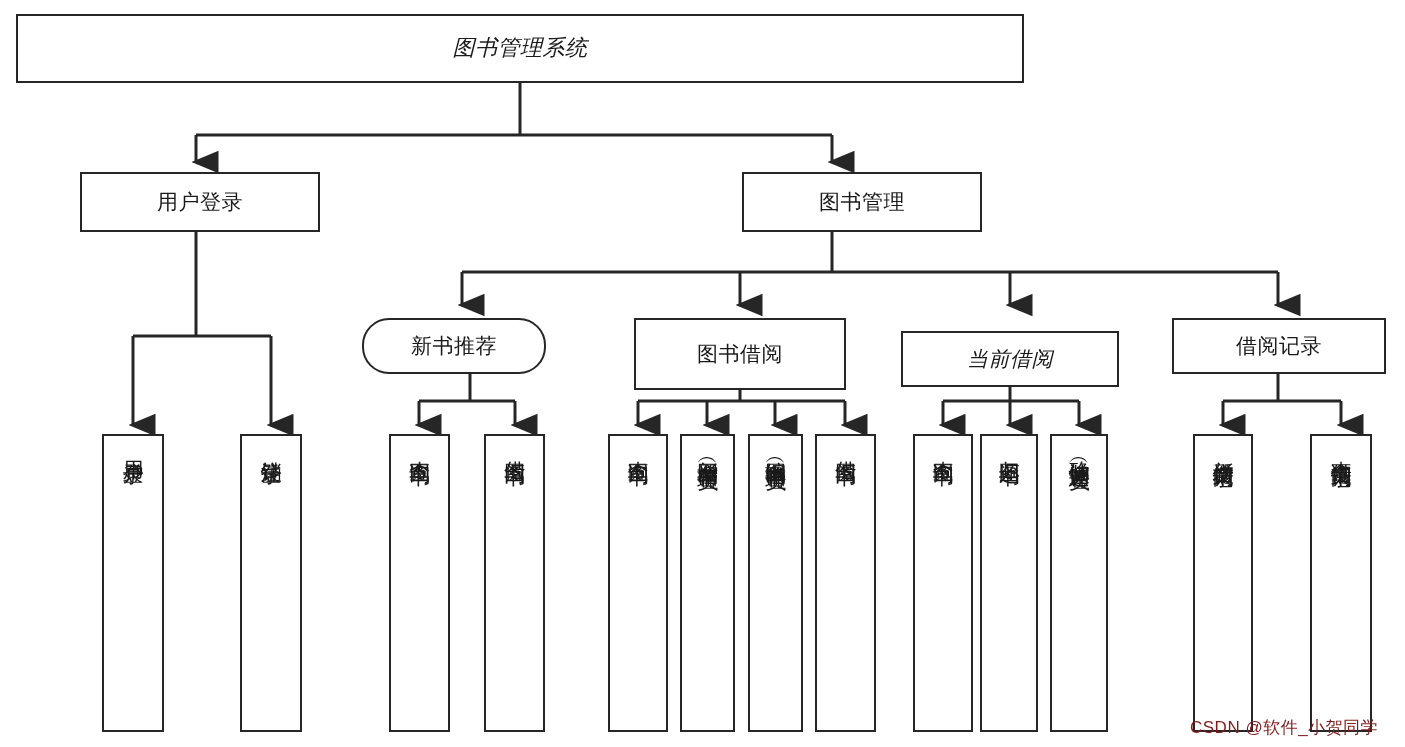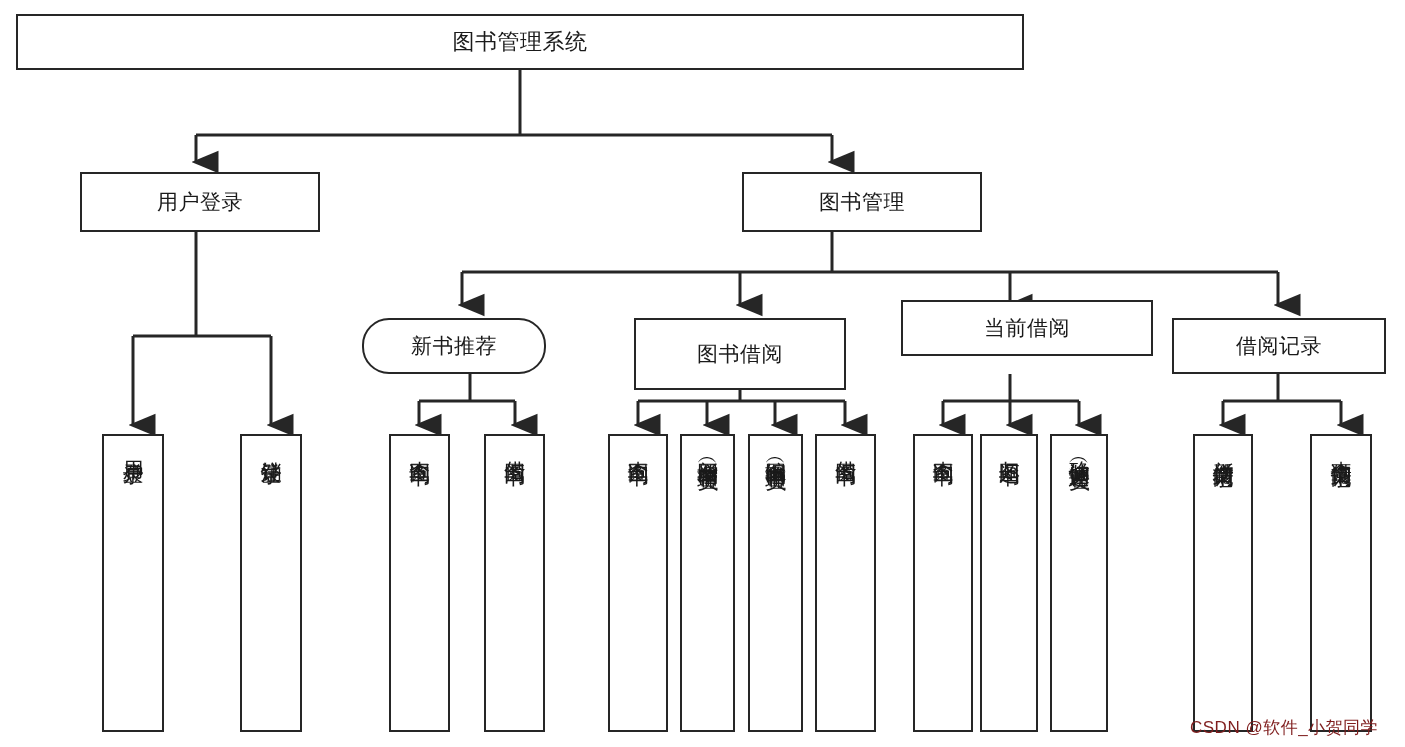--- a/index.html
+++ b/index.html
@@ -111,38 +111,38 @@
       <path d="M 1010 401 L 1010 425" marker-end="url(#arrow)"></path>
       <path d="M 1079 401 L 1079 425" marker-end="url(#arrow)"></path>
 
       <path d="M 1278 374 L 1278 401"></path>
       <path d="M 1223 401 L 1341 401"></path>
       <path d="M 1223 401 L 1223 425" marker-end="url(#arrow)"></path>
       <path d="M 1341 401 L 1341 425" marker-end="url(#arrow)"></path>
     </g>
   </svg>
 
-  <div class="node horiz root" style="left:16px; top:14px; width:1008px; height:56px;">
+  <div class="node horiz root" style="left:16px; top:14px; width:1008px; height:69px;font-style:italic;">
     <span class="label">图书管理系统</span>
   </div>
 
   <div class="node horiz" style="left:80px; top:172px; width:240px; height:60px;">
     <span class="label">用户登录</span>
   </div>
   <div class="node horiz" style="left:712px; top:172px; width:240px; height:60px;margin-left:30px;">
     <span class="label">图书管理</span>
   </div>
 
   <div class="node horiz" style="left:362px; top:318px; width:184px; height:56px;border-radius:27px;">
     <span class="label">新书推荐</span>
   </div>
   <div class="node horiz" style="left:634px; top:318px; width:212px; height:72px;">
     <span class="label">图书借阅</span>
   </div>
-  <div class="node horiz" style="left:901px; top:300px; width:252px; height:56px;">
+  <div class="node horiz" style="left:901px; top:331px; width:218px; height:56px;font-style:italic;">
     <span class="label">当前借阅</span>
   </div>
   <div class="node horiz" style="left:1172px; top:318px; width:214px; height:56px;">
     <span class="label">借阅记录</span>
   </div>
 
   <div class="node vert" style="left:102px; top:434px; width:62px; height:298px;">
     <span class="label">用户登录</span>
   </div>
   <div class="node vert" style="left:240px; top:434px; width:62px; height:298px;">

